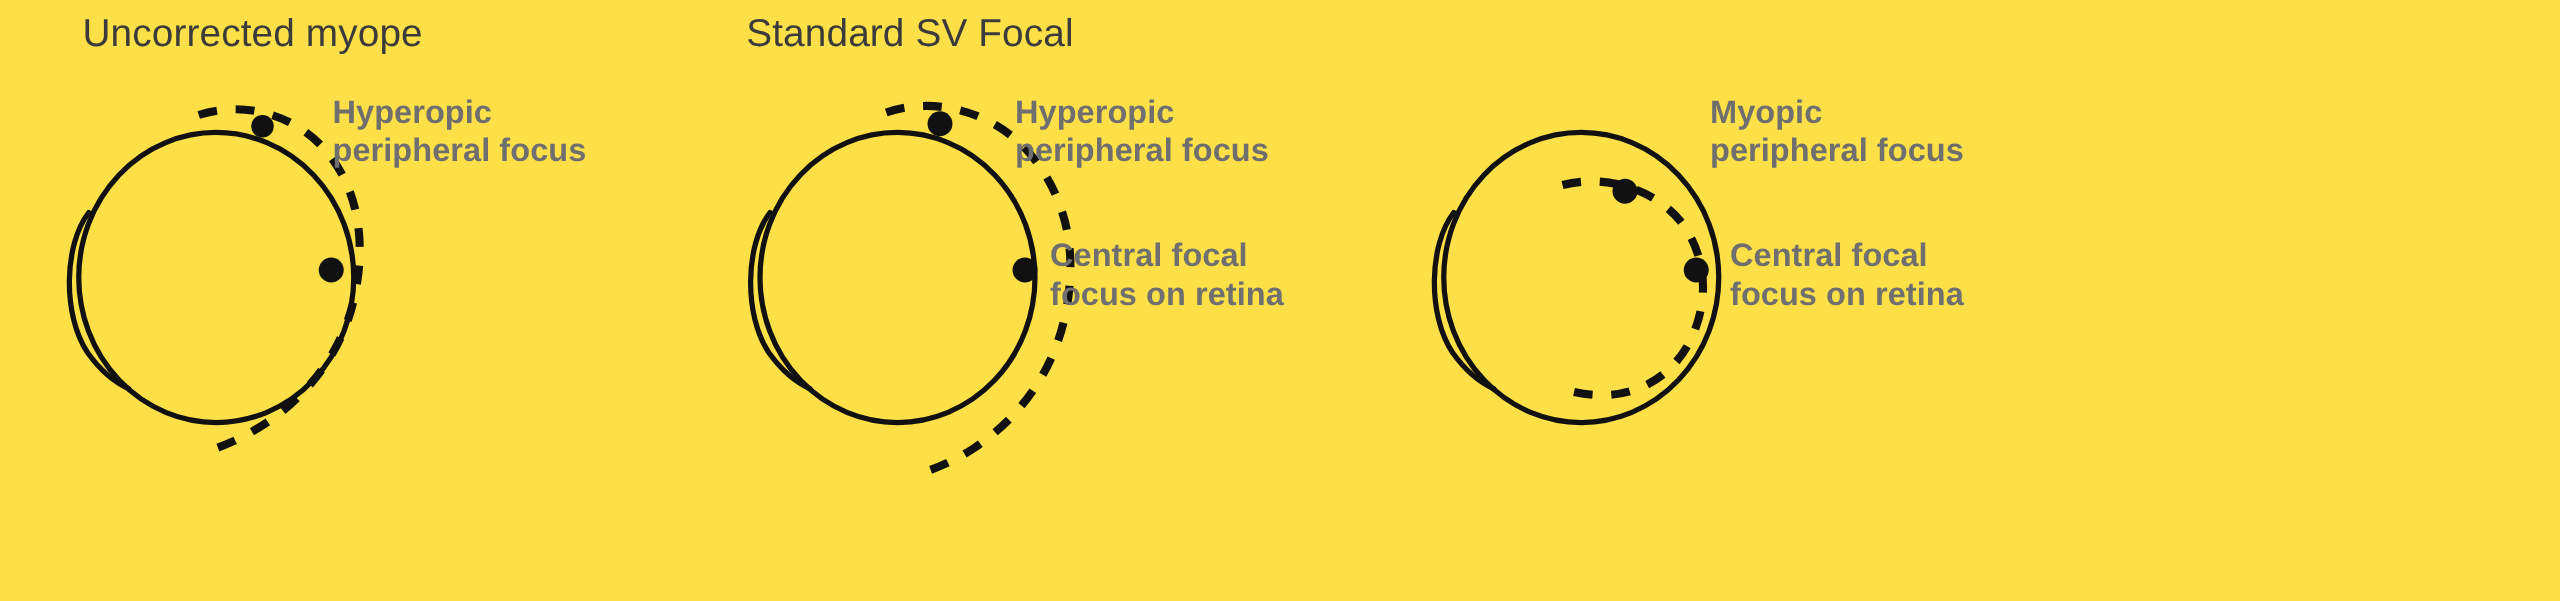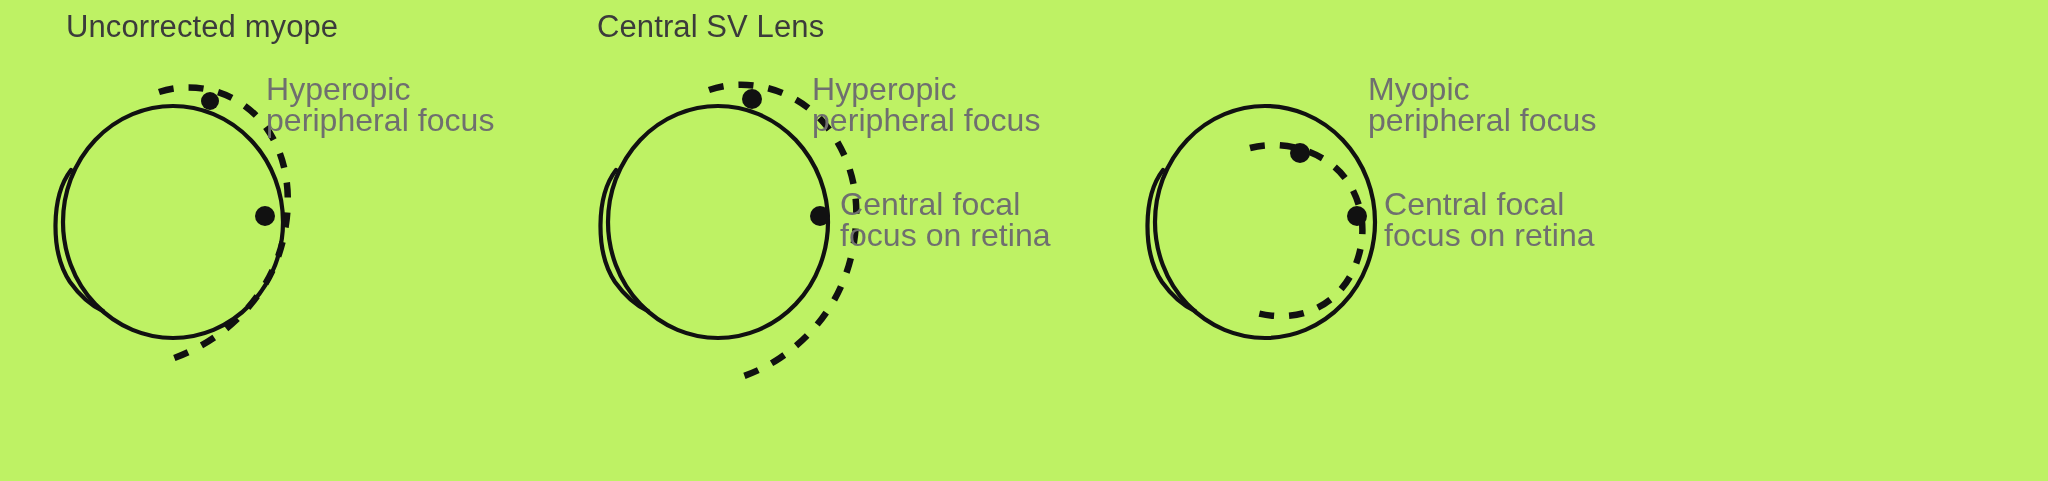--- a/index.html
+++ b/index.html
@@ -9,21 +9,21 @@
     background: #ffffff;
   }
   body {
     font-family: "Liberation Sans", "DejaVu Sans", sans-serif;
     -webkit-font-smoothing: antialiased;
   }
   #figure {
     position: relative;
     width: 2048px;
     height: 481px;
-    background: #bef264;
+    background: #fde047;
     overflow: hidden;
   }
   .panel {
     position: absolute;
     top: 0;
     height: 481px;
   }
   #panel-1 { left: 0px;    width: 600px; }
   #panel-2 { left: 560px;  width: 620px; }
   #panel-3 { left: 1110px; width: 938px; }
@@ -46,25 +46,25 @@
     position: absolute;
     top: 0;
     left: 0;
     width: 100%;
     height: 481px;
     overflow: visible;
   }
 
   .label {
     position: absolute;
-    font-size: 32px;
+    font-size: 26px;
     line-height: 31px;
     color: #6f6f6f;
     white-space: pre-line;
-    font-weight: 400;
+    font-weight: 700;
     letter-spacing: 0.05px;
   }
 
   #panel-1 .label-peripheral { left: 266px; top: 74px; }
   #panel-1 .label-central    { left: 302px; top: 189px; }
 
   #panel-2 .label-peripheral { left: 252px; top: 74px; }
   #panel-2 .label-central    { left: 280px; top: 189px; }
 
   #panel-3 .label-peripheral { left: 258px; top: 74px; }
@@ -113,21 +113,21 @@
 
       <circle class="focus-dot" cx="265" cy="216" r="10"></circle>
     </svg>
 
     <div class="label label-peripheral">Hyperopic
 peripheral focus</div>
 
   </div>
 
   <div class="panel" id="panel-2">
-    <div class="panel-title">Central SV Lens</div>
+    <div class="panel-title">Standard SV Focal</div>
 
     <svg class="eye-svg" viewBox="0 0 620 481">
 
       <path class="shell" d="M 149 90
                C 190 76, 237 91, 264 123
                C 291 155, 298 192, 296 222
                C 294 270, 273 322, 220 358
                C 205 368, 189 375, 172 380"></path>
 
       <ellipse class="eye-outline" cx="718" cy="222" rx="110" ry="116" transform="translate(-560,0)"></ellipse>

